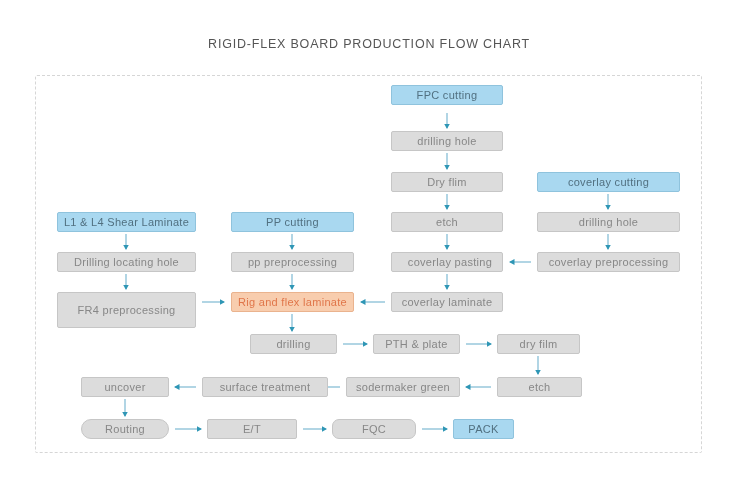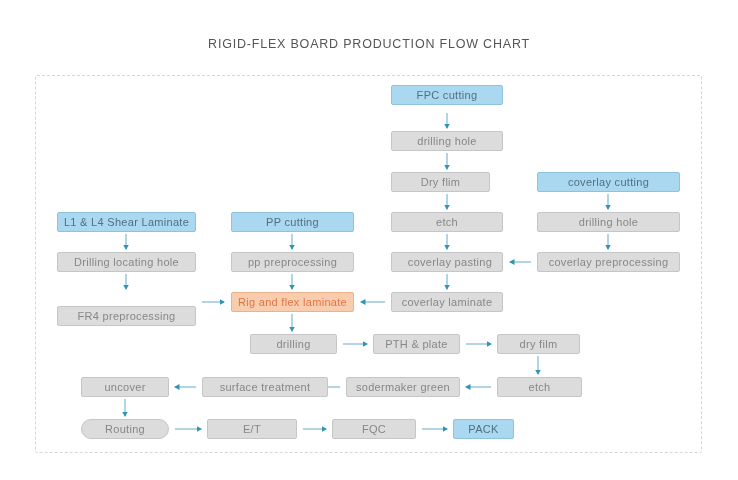--- a/index.html
+++ b/index.html
@@ -97,38 +97,38 @@
       <line x1="340" y1="387" x2="318" y2="387" marker-end="url(#ah)"></line>
       <line x1="196" y1="387" x2="175" y2="387" marker-end="url(#ah)"></line>
       <line x1="125" y1="399" x2="125" y2="416" marker-end="url(#ah)"></line>
       <line x1="175" y1="429" x2="201" y2="429" marker-end="url(#ah)"></line>
       <line x1="303" y1="429" x2="326" y2="429" marker-end="url(#ah)"></line>
       <line x1="422" y1="429" x2="447" y2="429" marker-end="url(#ah)"></line>
     </svg>
   <div id="nodes">
       <div class="node blue" style="left: 391px; top: 85px; width: 112px; height: 20px;">FPC cutting</div>
       <div class="node gray" style="left: 391px; top: 131px; width: 112px; height: 20px;">drilling hole</div>
-      <div class="node gray" style="left: 391px; top: 172px; width: 99px; height: 20px;">Dry flim</div>
+      <div class="node gray" style="left: 391px; top: 172px; width: 112px; height: 20px;">Dry flim</div>
       <div class="node gray" style="left: 391px; top: 212px; width: 112px; height: 20px;">etch</div>
       <div class="node gray" style="left: 391px; top: 252px; width: 112px; height: 20px; padding-left: 6px;">coverlay pasting</div>
       <div class="node gray" style="left: 391px; top: 292px; width: 112px; height: 20px;">coverlay laminate</div>
       <div class="node blue" style="left: 537px; top: 172px; width: 143px; height: 20px;">coverlay cutting</div>
       <div class="node gray" style="left: 537px; top: 212px; width: 143px; height: 20px;">drilling hole</div>
       <div class="node gray" style="left: 537px; top: 252px; width: 143px; height: 20px;">coverlay preprocessing</div>
       <div class="node blue" style="left: 57px; top: 212px; width: 139px; height: 20px;">L1 &amp; L4 Shear Laminate</div>
       <div class="node gray" style="left: 57px; top: 252px; width: 139px; height: 20px;">Drilling locating hole</div>
-      <div class="node gray" style="left: 57px; top: 292px; width: 139px; height: 20px; margin-top: 14px;">FR4 preprocessing</div>
+      <div class="node gray" style="left: 57px; top: 292px; width: 139px; height: 36px;">FR4 preprocessing</div>
       <div class="node blue" style="left: 231px; top: 212px; width: 123px; height: 20px;">PP cutting</div>
       <div class="node gray" style="left: 231px; top: 252px; width: 123px; height: 20px;">pp preprocessing</div>
       <div class="node orange" style="left: 231px; top: 292px; width: 123px; height: 20px;">Rig and flex laminate</div>
       <div class="node gray" style="left: 250px; top: 334px; width: 87px; height: 20px;">drilling</div>
       <div class="node gray" style="left: 373px; top: 334px; width: 87px; height: 20px;">PTH &amp; plate</div>
       <div class="node gray" style="left: 497px; top: 334px; width: 83px; height: 20px;">dry film</div>
       <div class="node gray" style="left: 81px; top: 377px; width: 88px; height: 20px;">uncover</div>
       <div class="node gray" style="left: 202px; top: 377px; width: 126px; height: 20px;">surface treatment</div>
       <div class="node gray" style="left: 346px; top: 377px; width: 114px; height: 20px;">sodermaker green</div>
       <div class="node gray" style="left: 497px; top: 377px; width: 85px; height: 20px;">etch</div>
       <div class="node gray" style="left: 81px; top: 419px; width: 88px; height: 20px; border-radius: 10px;">Routing</div>
       <div class="node gray" style="left: 207px; top: 419px; width: 90px; height: 20px;">E/T</div>
-      <div class="node gray" style="left: 332px; top: 419px; width: 84px; height: 20px;">FQC</div>
+      <div class="node gray" style="left: 332px; top: 419px; width: 84px; height: 20px; border-radius: 7px;">FQC</div>
       <div class="node blue" style="left: 453px; top: 419px; width: 61px; height: 20px;">PACK</div>
     </div>
 </div>
 
 </body></html>

